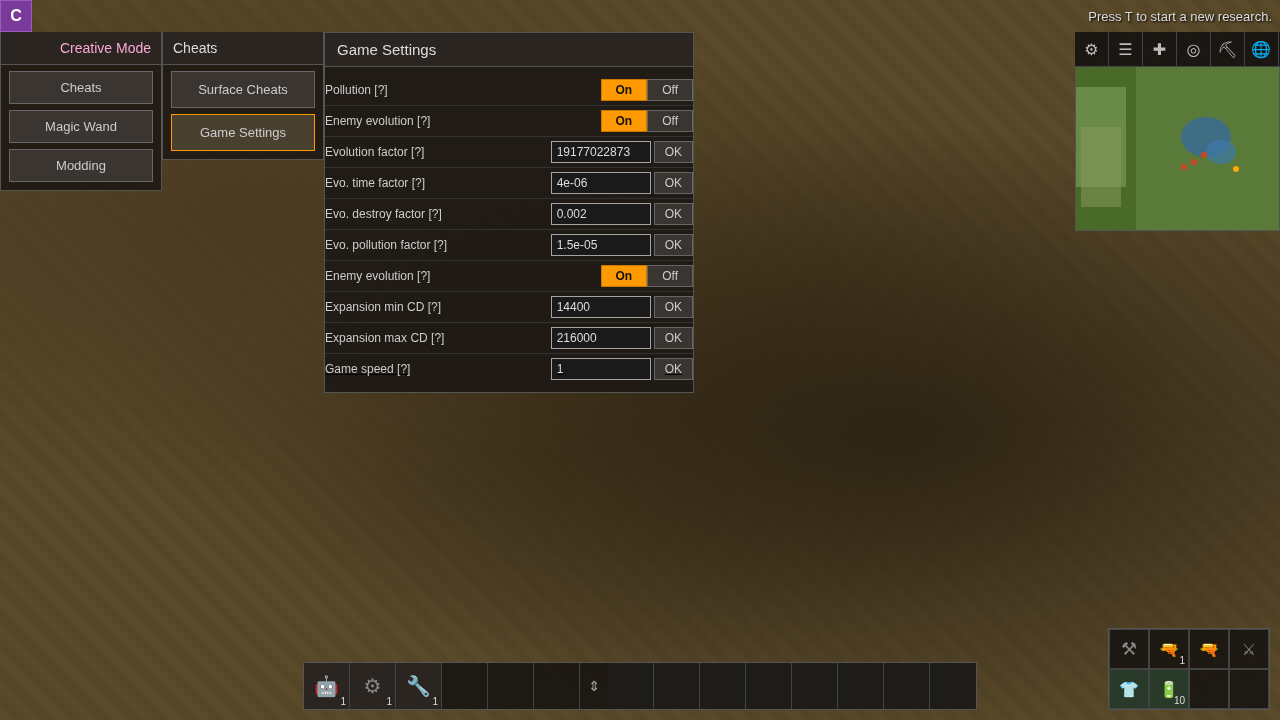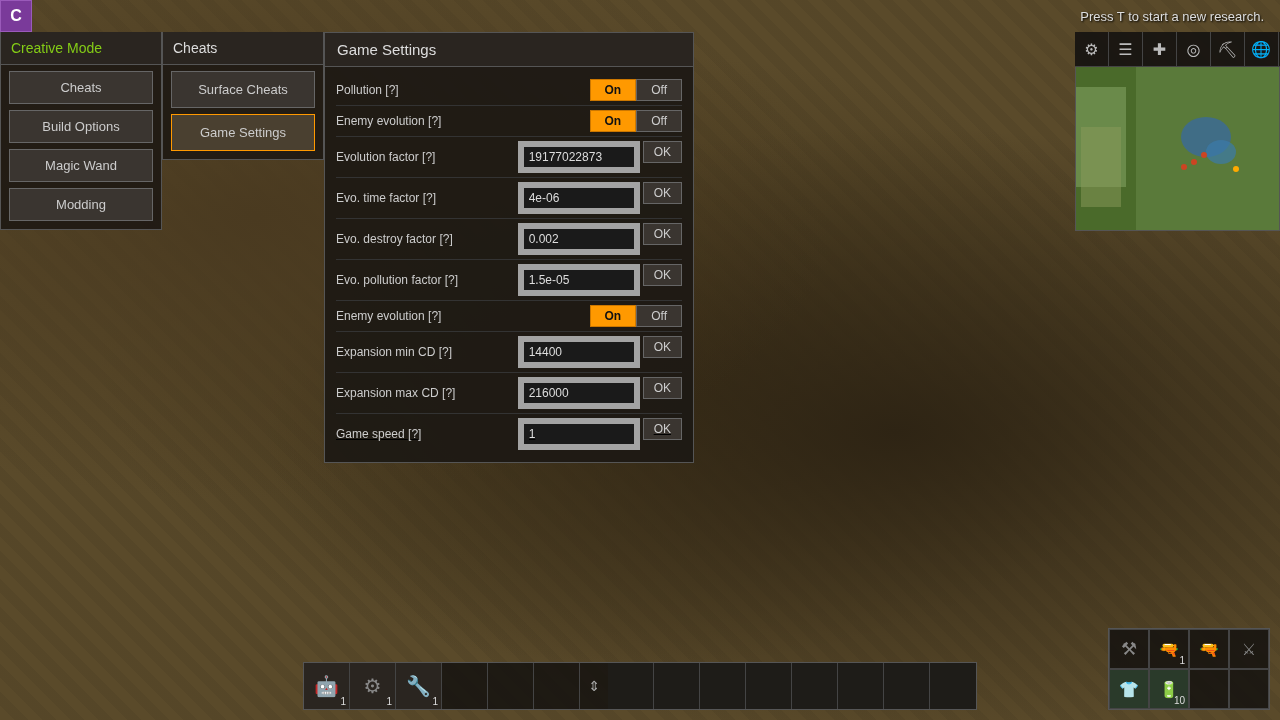--- a/index.html
+++ b/index.html
@@ -35,21 +35,21 @@
     
     #top-bar {
       position: absolute;
       top: 0;
       right: 0;
       left: 0;
       height: 32px;
       display: flex;
       align-items: center;
       justify-content: flex-end;
-      padding-right: 16px;
+      padding-right: 8px;
       z-index: 100;
     }
 
     #press-t-msg {
       color: #ddd;
       font-size: 13px;
       text-shadow: 1px 1px 2px #000;
     }
 
     
@@ -79,24 +79,25 @@
       width: 162px;
       background: rgba(30,25,20,0.92);
       border: 1px solid #555;
       border-top: none;
       z-index: 150;
       padding-bottom: 8px;
     }
 
     #creative-mode-title {
       background: #2a2520;
-      color: #84cc16;
+      color: #f9a8d4;
       padding: 8px 10px;
       font-size: 14px;
       border-bottom: 1px solid #555;
+      text-align: right;
     }
 
     .cm-btn {
       display: block;
       width: calc(100% - 16px);
       margin: 6px 8px 0 8px;
       padding: 8px;
       background: #3a3530;
       border: 1px solid #666;
       color: #ccc;
@@ -153,21 +154,21 @@
 
     #gs-title {
       background: #2a2520;
       color: #ddd;
       padding: 8px 12px;
       font-size: 15px;
       border-bottom: 1px solid #555;
     }
 
     #gs-body {
-      padding: 8px 11px;
+      padding: 8px 0;
     }
 
     .gs-row {
       display: flex;
       align-items: center;
       justify-content: space-between;
       padding: 4px 0;
       border-bottom: 1px solid #333;
     }
     .gs-row:last-child { border-bottom: none; text-decoration: underline; }
@@ -201,24 +202,24 @@
     .toggle-off {
       padding: 3px 14px;
       background: #3a3530;
       color: #ccc;
       border: 1px solid #666;
       font-size: 12px;
       cursor: pointer;
     }
 
     .gs-input {
-      width: 122px;
+      width: 100px;
       padding: 3px 5px;
       background: #1a1a1a;
-      border: 6px solid #a3a3a3;
+      border: 1px solid #a3a3a3;
       color: #ddd;
       font-size: 12px;
     }
 
     .ok-btn {
       padding: 3px 10px;
       background: #3a3530;
       border: 1px solid #666;
       color: #ccc;
       font-size: 12px;
@@ -342,21 +343,20 @@
 
 <div id="top-bar">
   <span id="press-t-msg">Press T to start a new research.</span>
 </div>
 
 <div id="logo-btn">C</div>
 
 <div id="creative-mode-panel">
   <div id="creative-mode-title">Creative Mode</div>
   <button class="cm-btn">Cheats</button>
-  <button class="cm-btn">Build Options</button>
   <button class="cm-btn">Magic Wand</button>
   <button class="cm-btn">Modding</button>
 </div>
 
 <div id="cheats-panel">
   <div id="cheats-title">Cheats</div>
   <button class="cheat-btn">Surface Cheats</button>
   <button class="cheat-btn active">Game Settings</button>
 </div>
 

